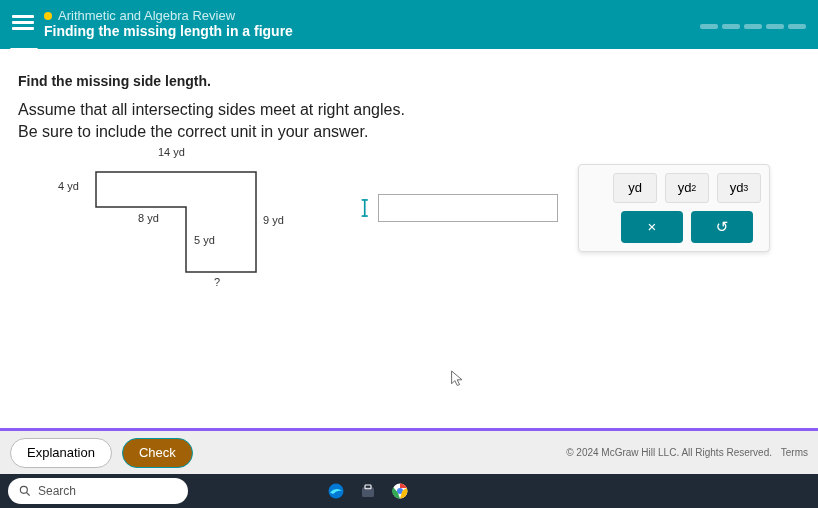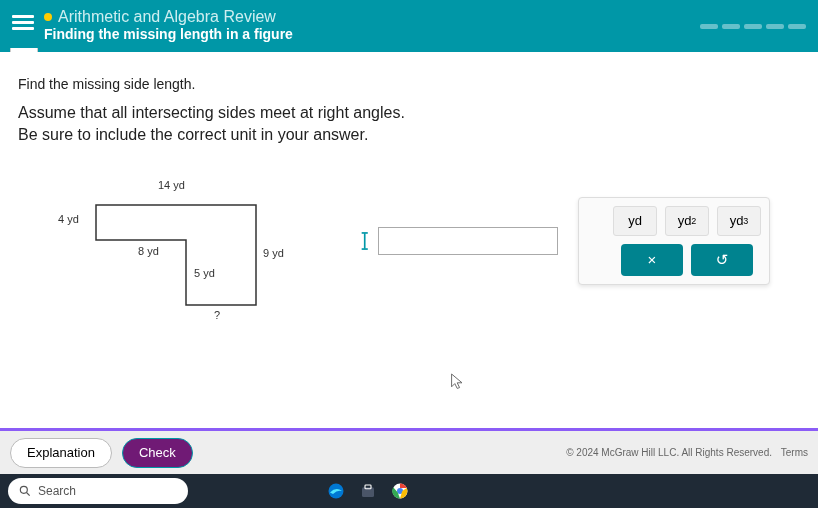--- a/index.html
+++ b/index.html
@@ -26,21 +26,21 @@
     margin-top: 4px;
     cursor: pointer;
   }
   .hamburger div {
     height: 3px;
     background: #fff;
     margin: 3px 0;
     border-radius: 1px;
   }
   .header-text .cat {
-    font-size: 16px;
+    font-size: 13px;
     color: #cdeef0;
     display: flex;
     align-items: center;
     gap: 6px;
   }
   .dot {
     width: 8px; height: 8px; border-radius: 50%;
     background: #ffcc00;
     display: inline-block;
   }
@@ -76,26 +76,25 @@
     justify-content: center;
     cursor: pointer;
   }
   .dropdown-tab svg { width: 12px; height: 12px; }
   .content {
     background: #fff;
     padding: 24px 18px 10px 18px;
     height: 380px;
     position: relative;
   }
-  .prompt { font-size: 14px; color: #222; margin-bottom: 10px; }
+  .prompt { font-size: 14px; color: #222; margin-bottom: 10px; font-weight: bold; }
   .sub { font-size: 16px; color: #222; line-height: 1.4; }
   .workspace {
     display: flex;
     align-items: flex-start;
-    margin-top: 30px;
     gap: 50px;
   }
   .figure {
     position: relative;
     width: 260px;
     height: 160px;
     font-size: 11px;
     color: #333;
     margin-left: 30px;
   }
@@ -171,21 +170,21 @@
   .pill-btn {
     height: 30px;
     padding: 0 16px;
     border-radius: 15px;
     border: 1px solid #bbb;
     background: #fff;
     font-size: 13px;
     cursor: pointer;
   }
   .pill-btn.primary {
-    background: #701a75;
+    background: #a16207;
     color: #fff;
     border-color: #0097a7;
   }
   .copyright {
     position: absolute;
     right: 10px;
     font-size: 10px;
     color: #666;
   }
   .copyright a { color: #666; text-decoration: none; margin-left: 6px; }

